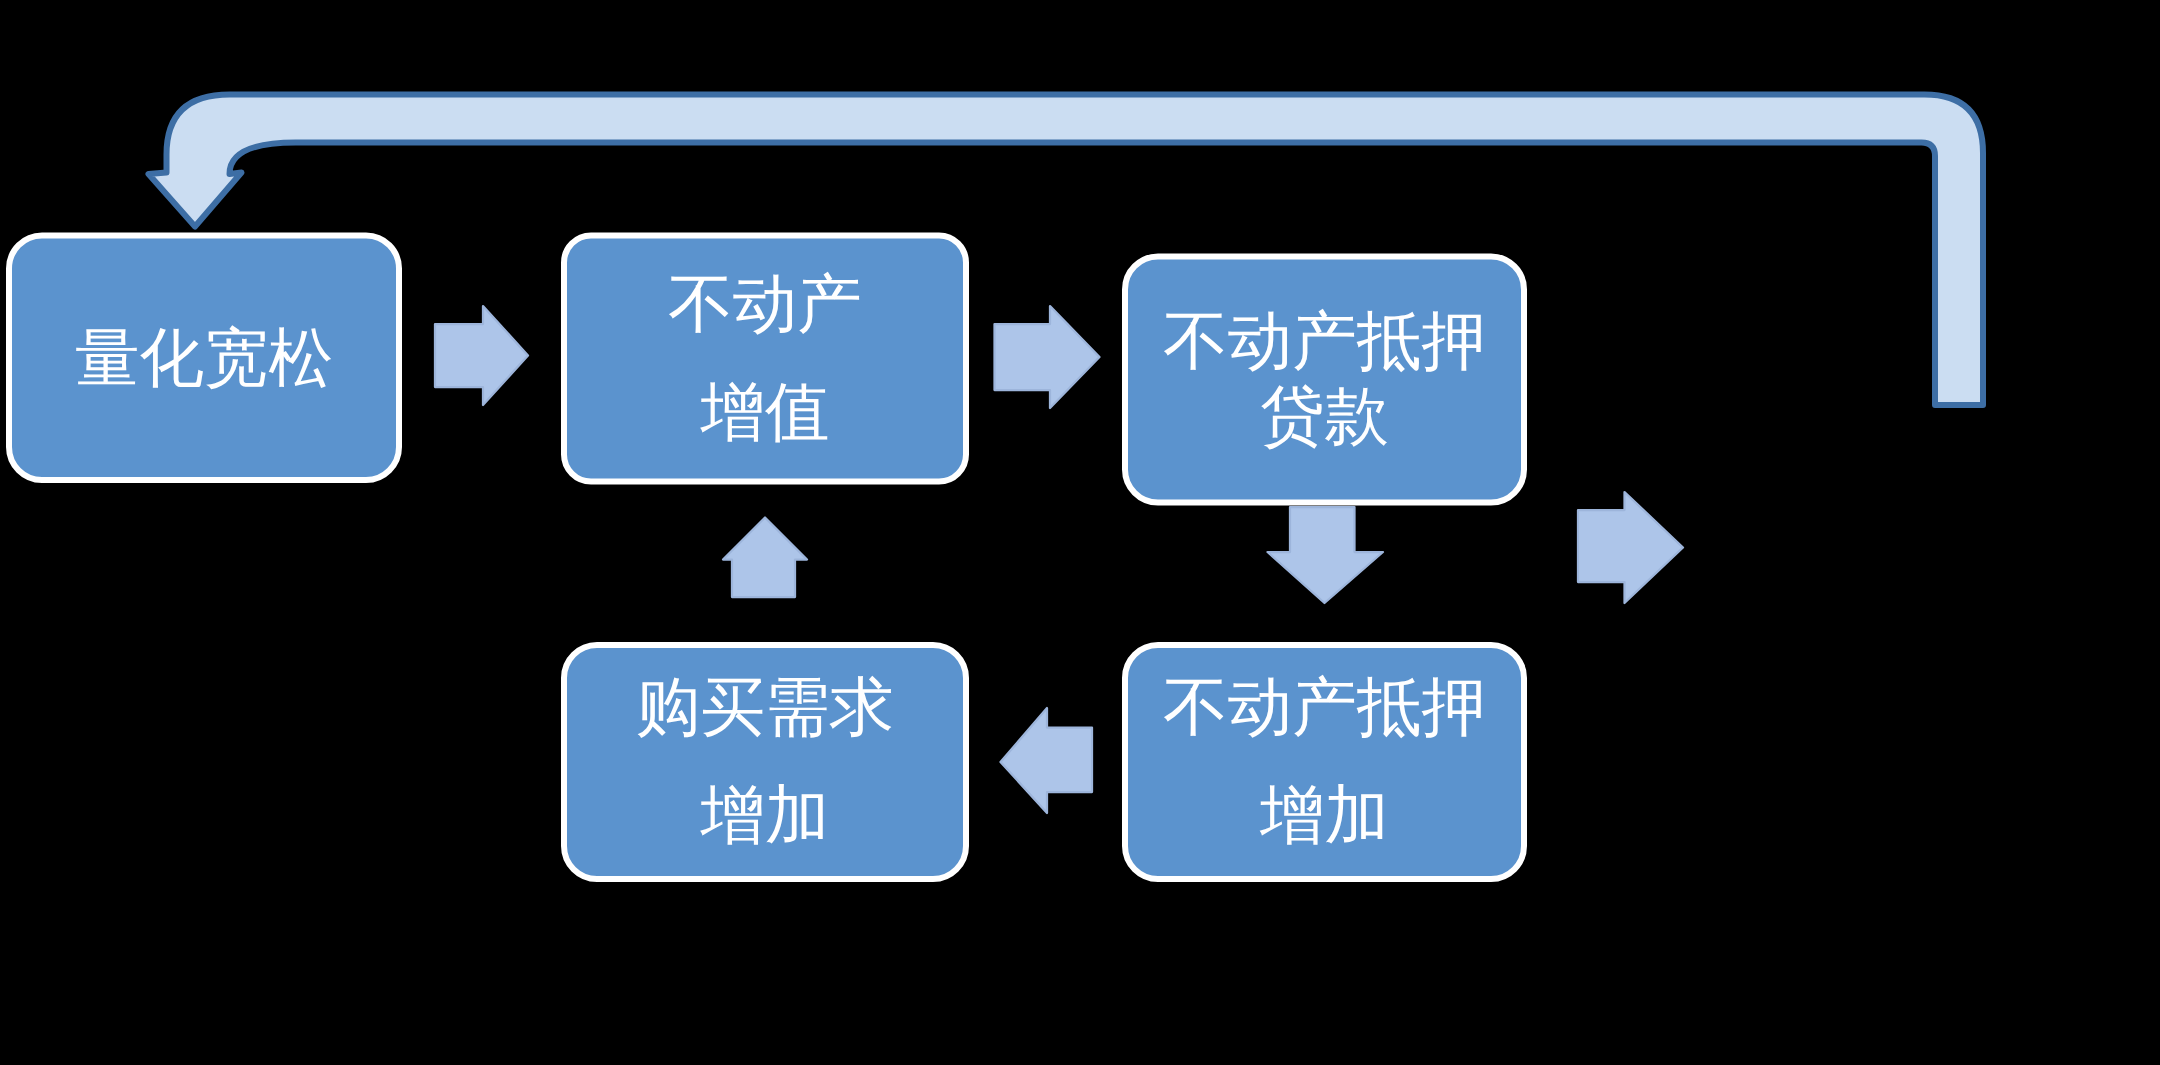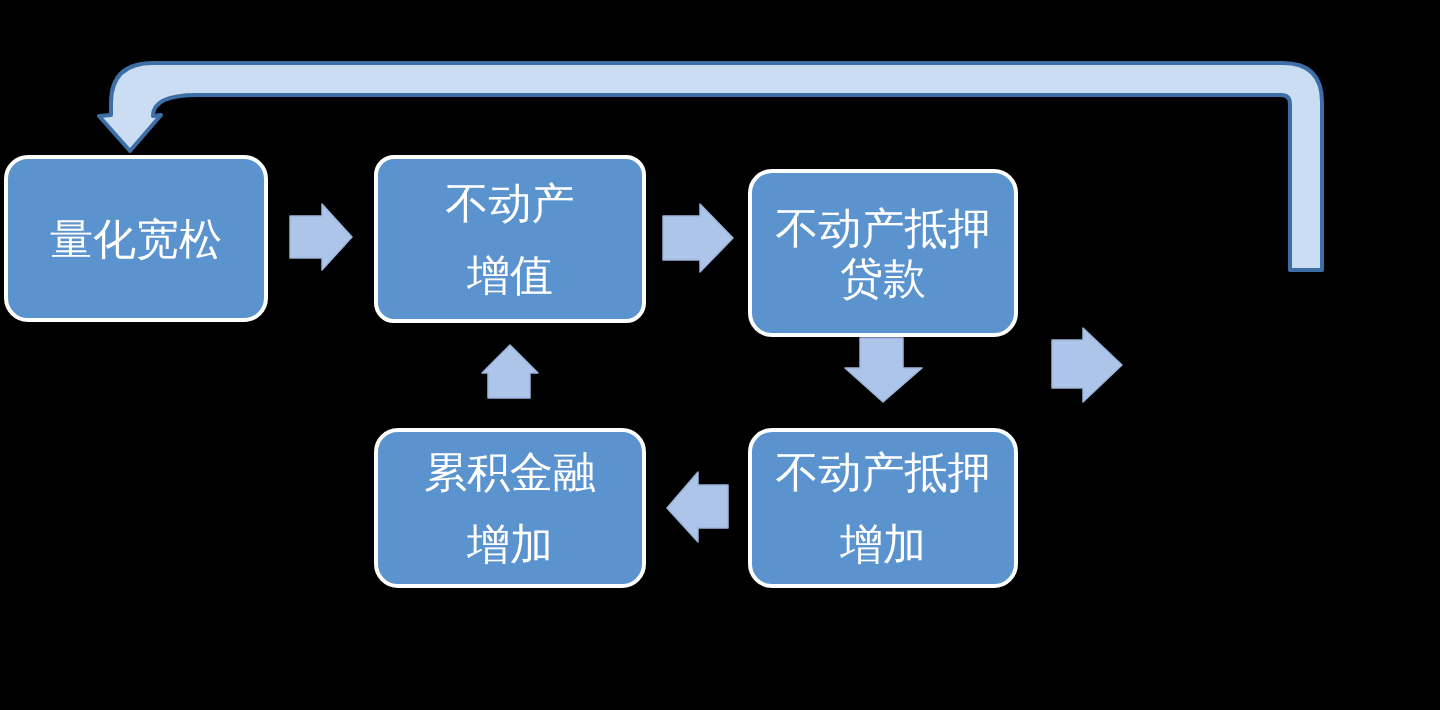--- a/index.html
+++ b/index.html
@@ -64,21 +64,21 @@
     <span class="line">增值</span>
   </div>
 
   <div class="box b3 tight">
     <span class="line">不动产抵押</span>
     <span class="line">贷款</span>
   </div>
 
 
   <div class="box b5 wide">
-    <span class="line">累积金融</span>
+    <span class="line">购买需求</span>
     <span class="line">增加</span>
   </div>
 
   <div class="box b6 wide">
     <span class="line">不动产抵押</span>
     <span class="line">增加</span>
   </div>
 
 </div>
 

